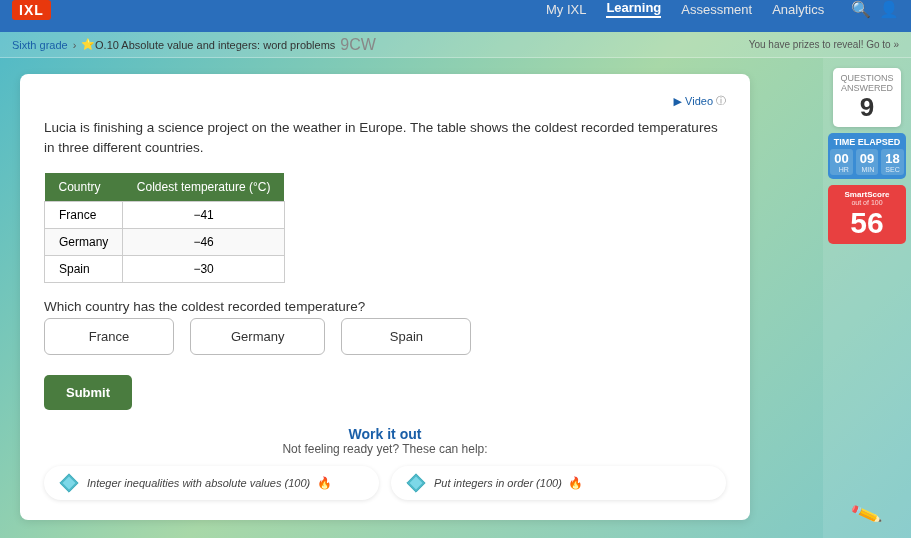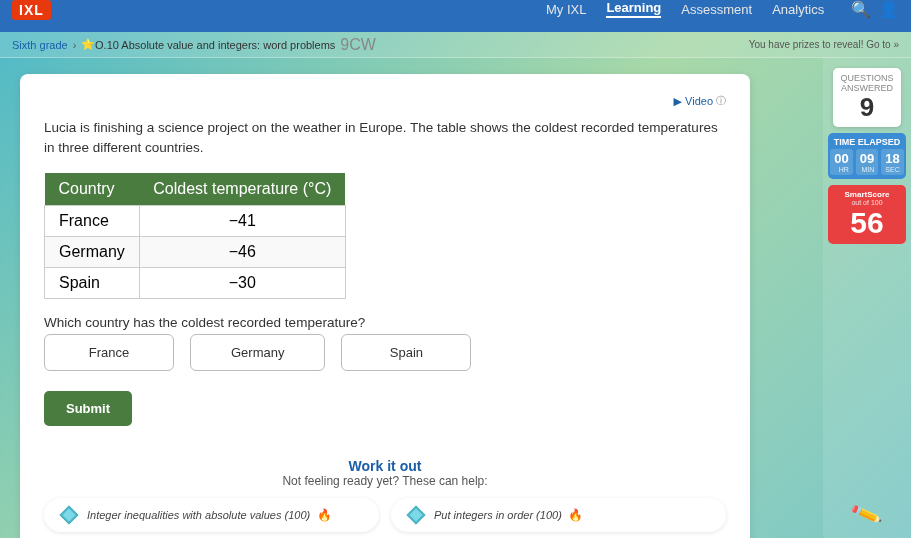--- a/index.html
+++ b/index.html
@@ -111,21 +111,21 @@
       font-size: 13.5px;
       color: #333;
       line-height: 1.5;
       margin-bottom: 14px;
     }
 
     
     .temp-table {
       border-collapse: collapse;
       margin-bottom: 16px;
-      font-size: 16px;
+      font-size: 12px;
     }
     .temp-table th {
       background: #4a7c3f;
       color: white;
       padding: 7px 14px;
       text-align: center;
       font-weight: normal;
     }
     .temp-table td {
       border: 1px solid #ccc;
@@ -163,21 +163,21 @@
     
     .submit-btn {
       background: #4a7c3f;
       color: white;
       border: none;
       border-radius: 5px;
       padding: 10px 22px;
       font-size: 13px;
       font-weight: bold;
       cursor: pointer;
-      margin-bottom: 32px;
+      margin-bottom: 16px;
     }
 
     
     .work-it-out {
       text-align: center;
       margin-bottom: 10px;
     }
     .work-it-out-link {
       color: #1a5fa8;
       font-size: 14px;

